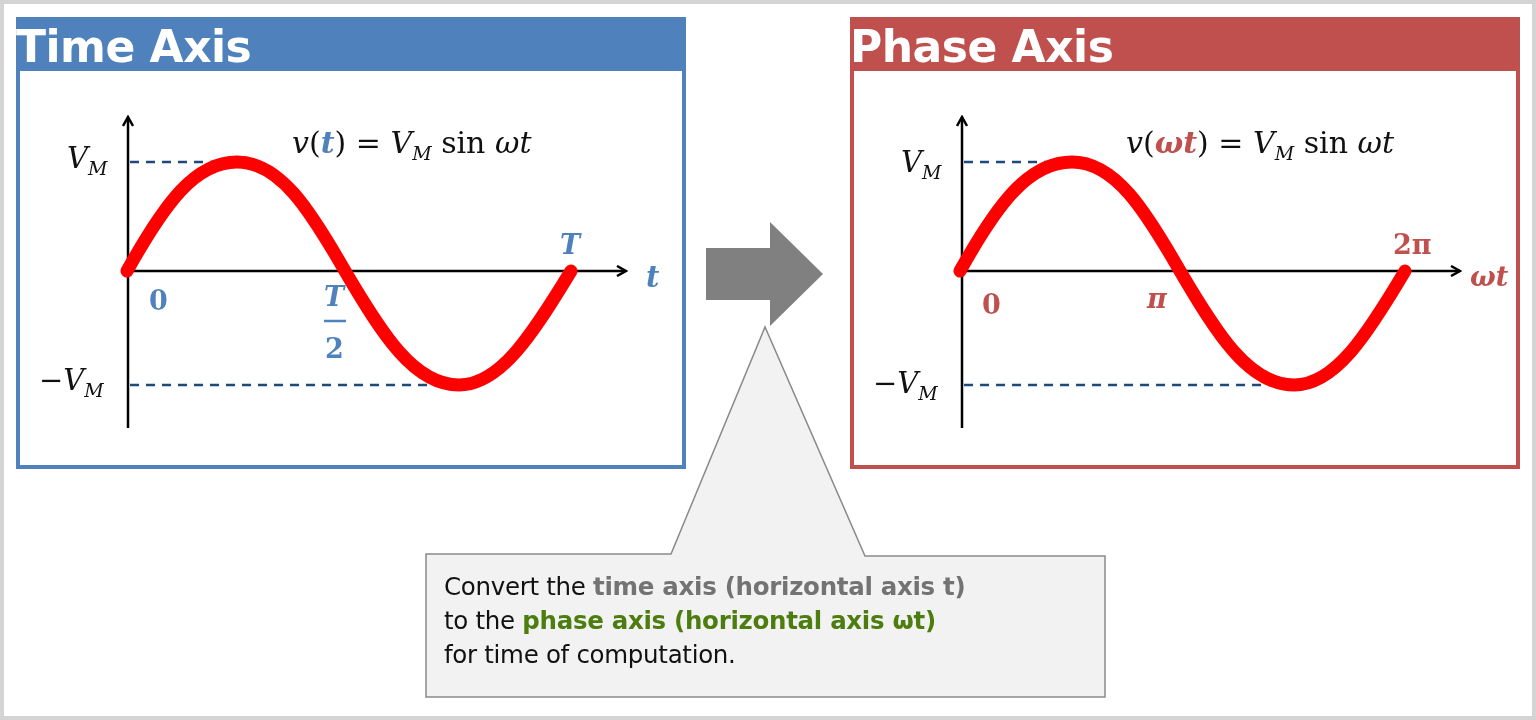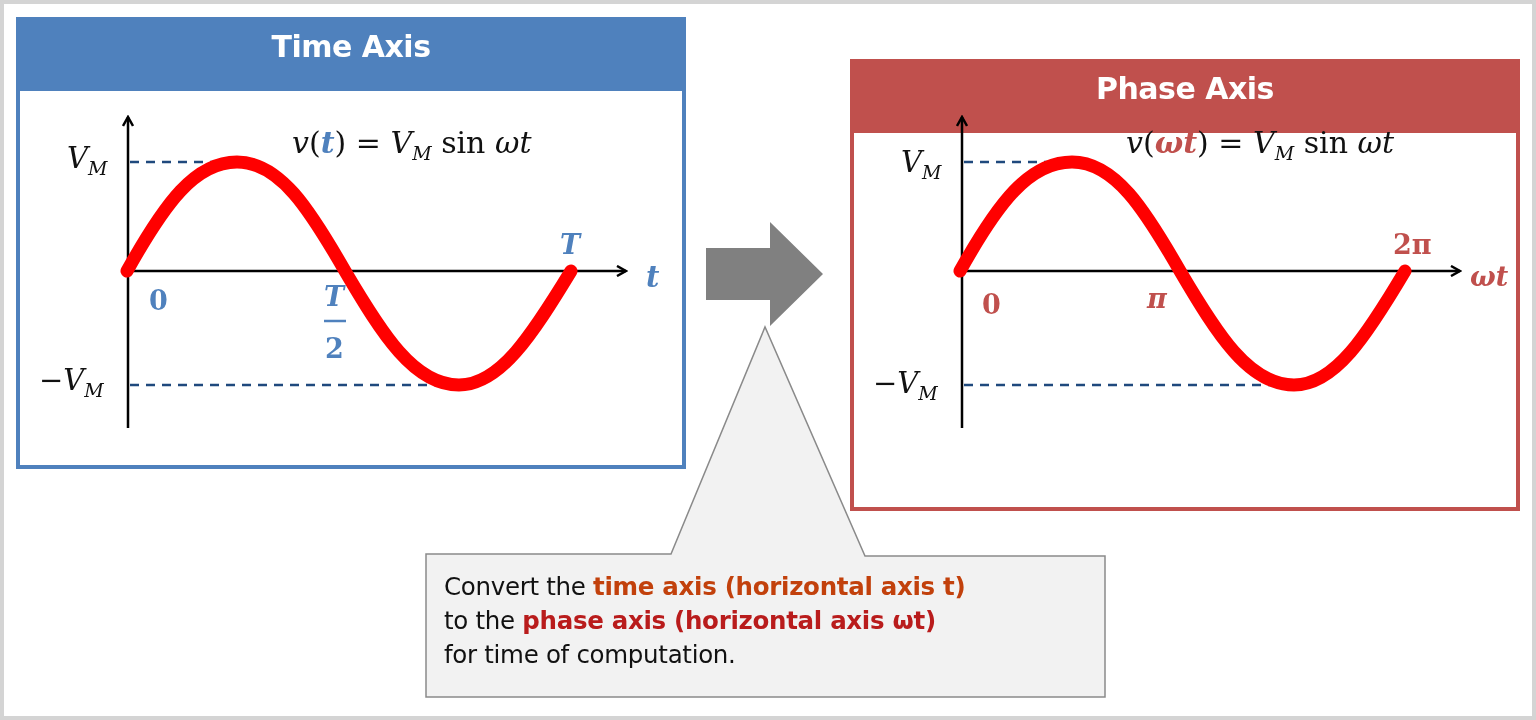--- a/index.html
+++ b/index.html
@@ -7,37 +7,37 @@
     body { position: relative; font-family: "DejaVu Sans", sans-serif; }
     .frame {
       position: absolute; left: 0; top: 0; width: 1536px; height: 720px;
       border: 4px solid #d4d4d4; background: #ffffff;
     }
     .panel {
       position: absolute; top: 17px; width: 670px; height: 452px;
       border: 4px solid; background: #fff;
     }
     .panel.time { left: 16px; border-color: #4f81bd; }
-    .panel.phase { left: 850px; border-color: #c0504d; margin-top: 42px; }
+    .panel.phase { left: 850px; border-color: #c0504d; }
     .panel-header {
-      position: absolute; left: -4px; top: -4px; right: -4px; height: 74px;
+      position: absolute; left: -4px; top: -4px; right: -4px; height: 54px;
       color: #fff; font-family: "DejaVu Sans", sans-serif; font-weight: bold;
-      font-size: 30px; text-align: center; line-height: 60px; letter-spacing: -0.5px;
+      font-size: 44px; line-height: 60px; letter-spacing: -0.5px;
     }
     .time .panel-header { background: #4f81bd; }
     .phase .panel-header { background: #c0504d; }
     svg.overlay { position: absolute; left: 0; top: 0; width: 1536px; height: 720px; pointer-events: none; }
     .math { font-family: "DejaVu Serif", serif; }
     .callout-text {
       position: absolute; left: 444px; top: 570px; width: 660px;
       font-family: "DejaVu Sans", sans-serif; font-size: 24.5px; line-height: 34px; color: #111;
       letter-spacing: -0.3px;
     }
-    .callout-text .blue { color: #c2410c; font-weight: bold; }
-    .callout-text .red { color: #b91c1c; font-weight: bold; }
+    .callout-text .blue { color: #737373; font-weight: bold; }
+    .callout-text .red { color: #4d7c0f; font-weight: bold; }
   </style>
 </head>
 <body>
 
 <div class="frame"></div>
 
 <div class="panel time">
   <div class="panel-header">Time Axis</div>
 </div>
 <div class="panel phase">

